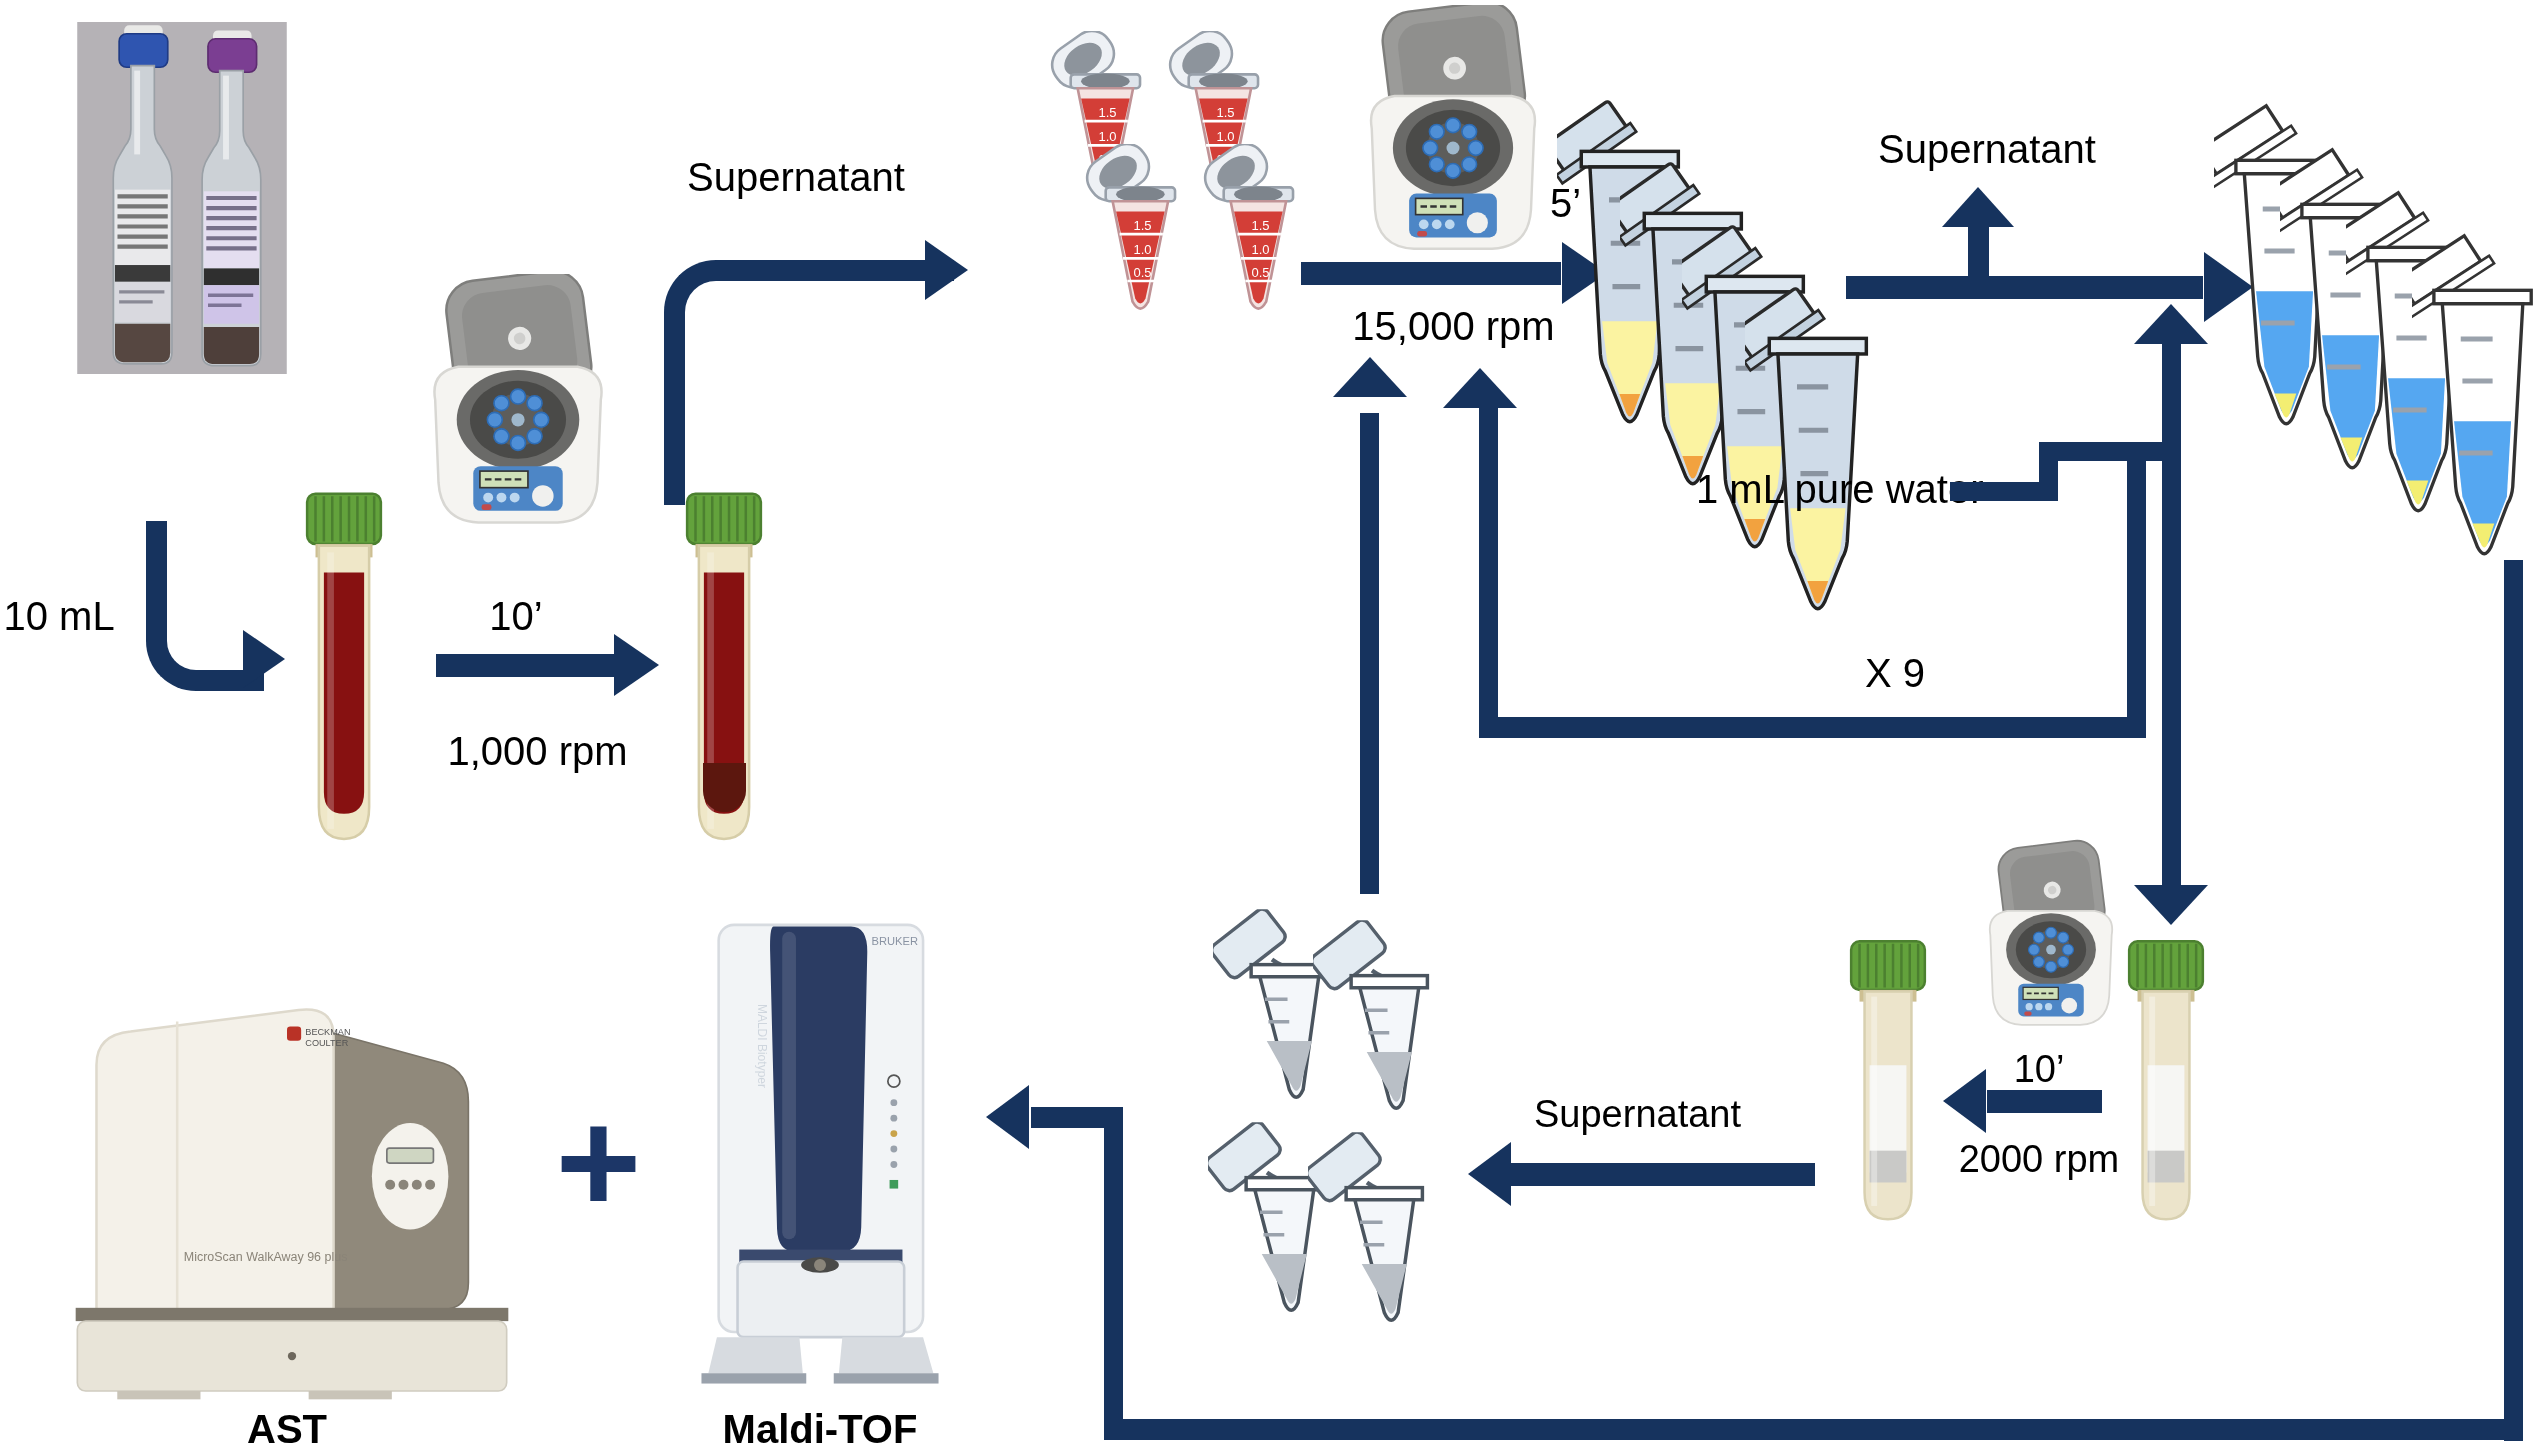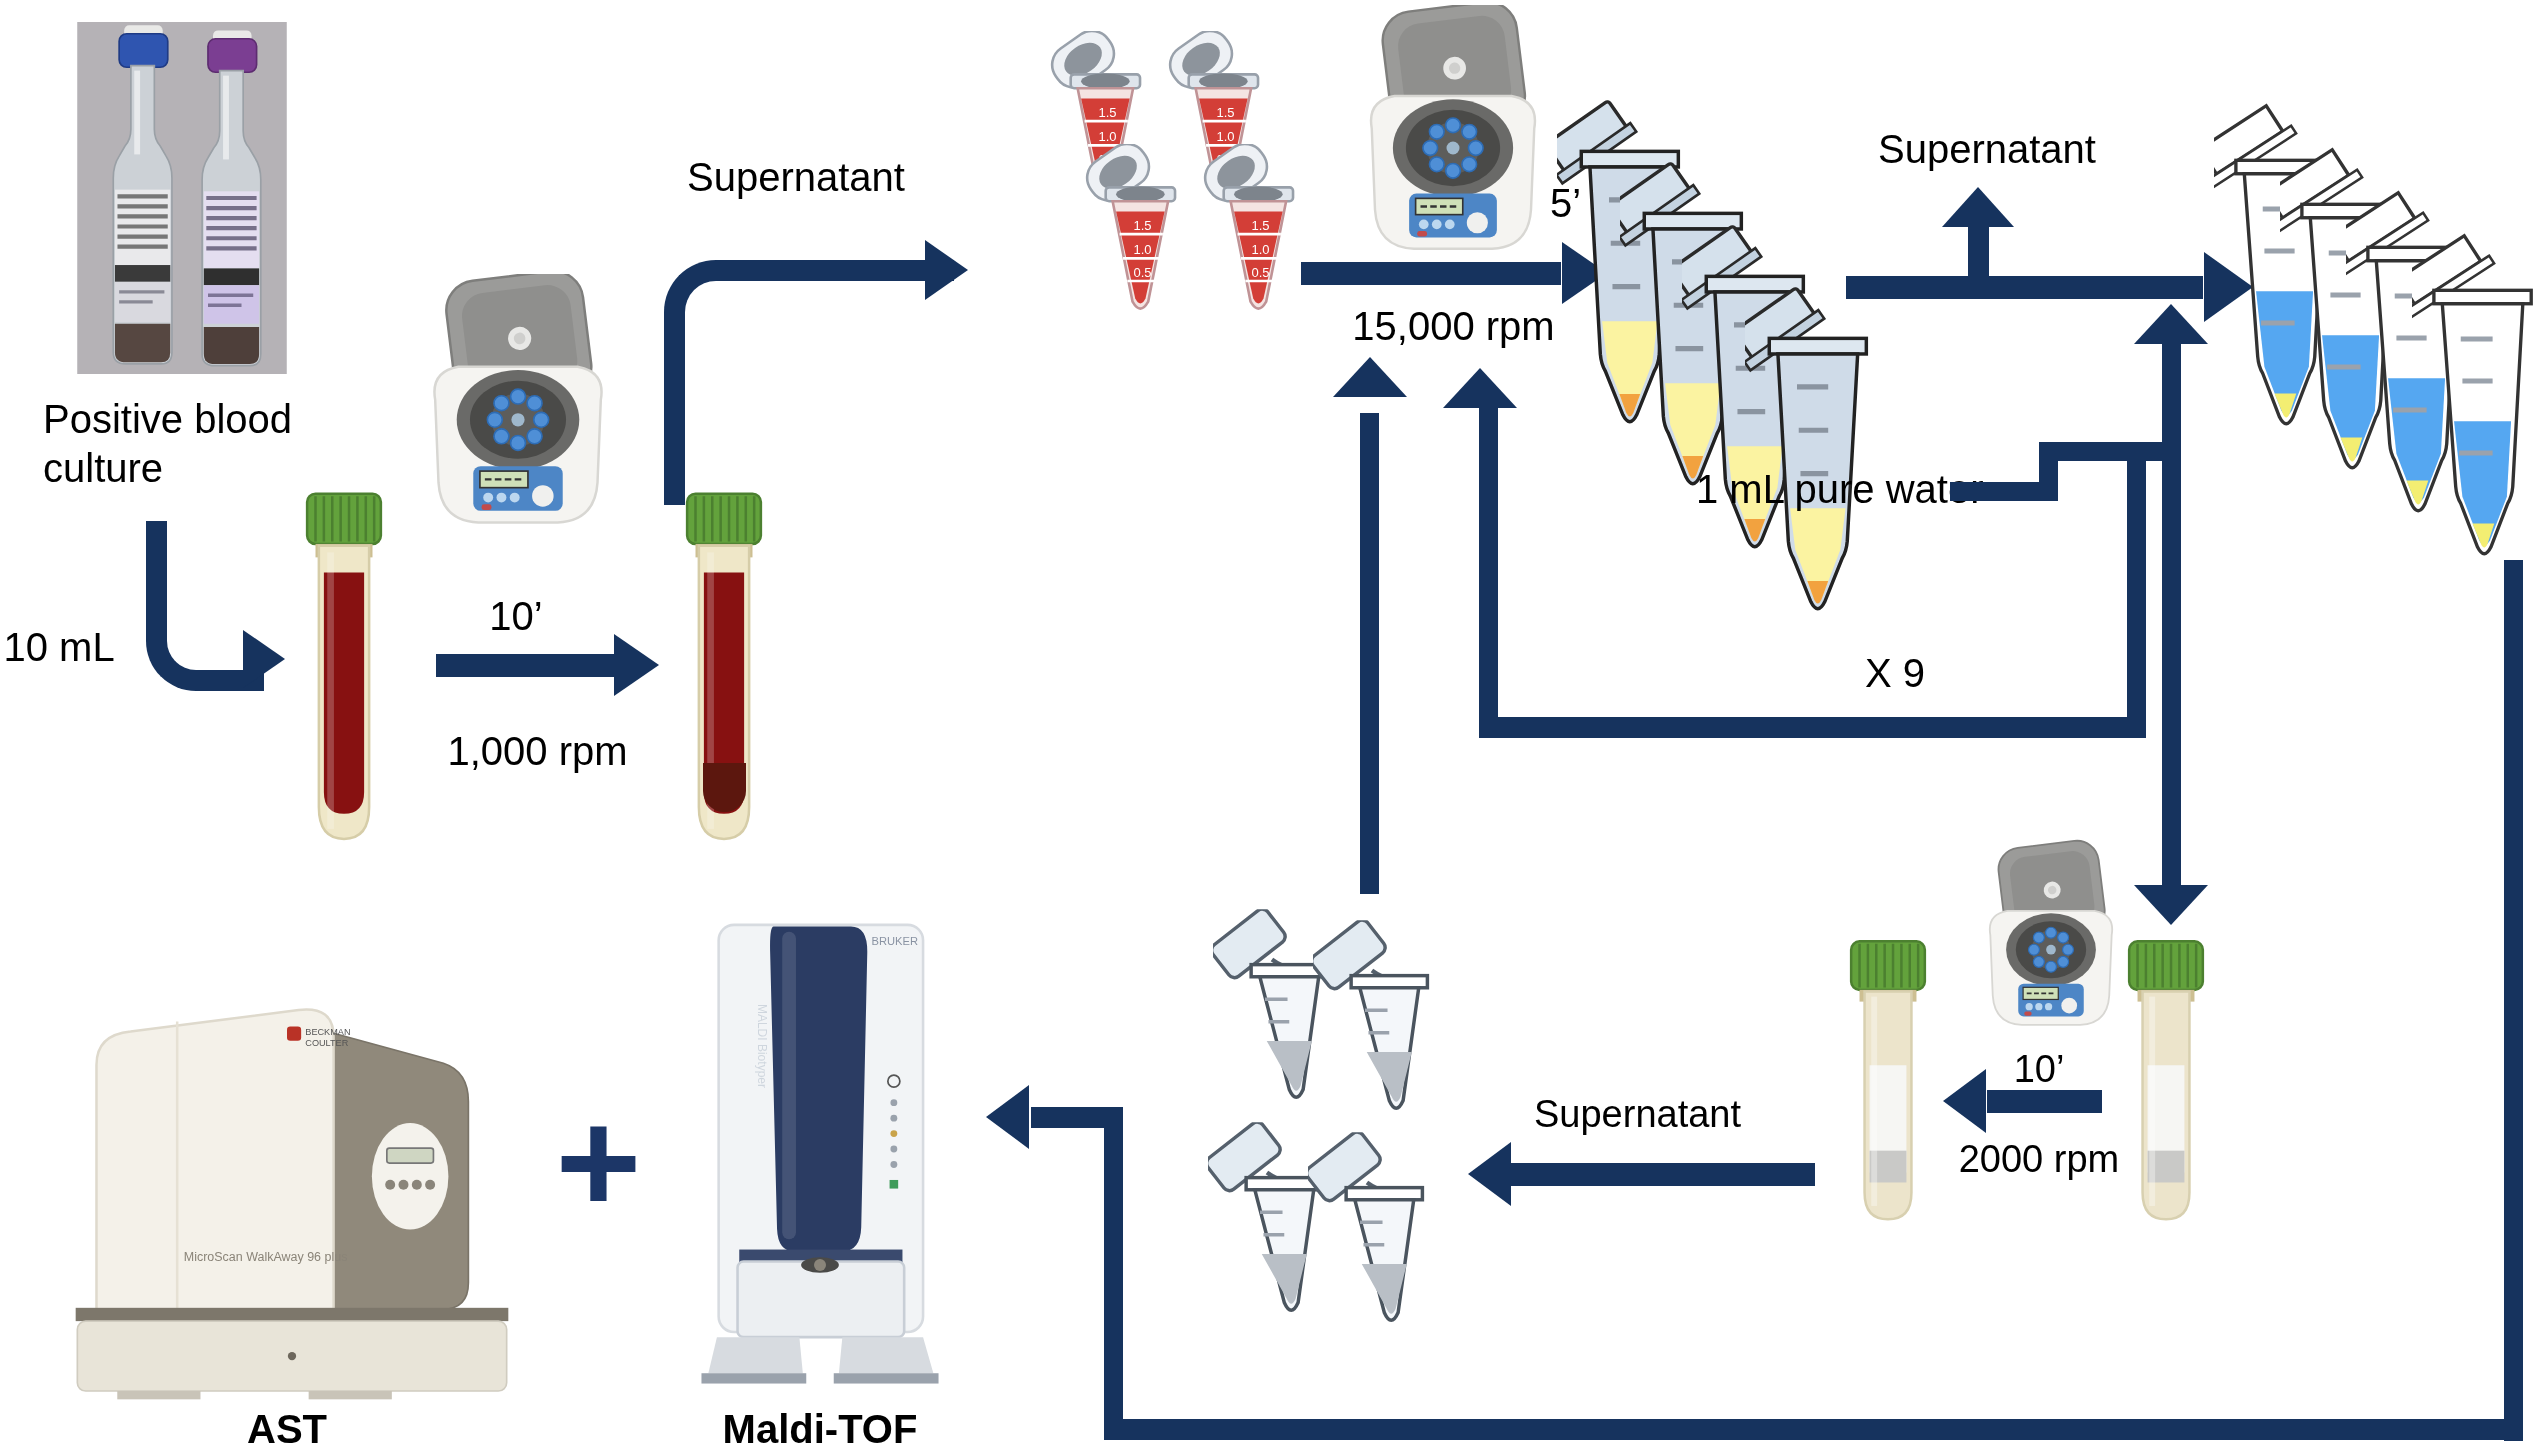--- a/index.html
+++ b/index.html
@@ -195,22 +195,21 @@
   <rect x="166" y="530" width="122" height="12" fill="#9aa2ac"></rect>
 </symbol>
 </defs>
 </svg>
 
 <div class="icon" style="left:76px;top:22px;width:212px;height:352px">
       <svg width="212" height="352" viewBox="0 0 244 406">
         <use href="#sym-bottles"></use>
       </svg>
     </div>
-<div class="lbl" style="left:43px;top:395px;width:330px">Positive blood culture</div>
-<div class="lbl" style="left:3.5px;top:623px">10 mL</div>
+<div class="lbl" style="left:3.5px;top:592px">10 mL</div>
 
 <div class="elbow" style="left:146px;top:521px;width:97px;height:149px;border-left-width:21px;border-bottom-width:21px;border-left-color:#16335e;border-bottom-color:#16335e;border-bottom-left-radius:50px"></div>
 <div class="tri" style="left:243px;top:630px;border-width:29.5px 0 29.5px 42px;border-left-color:#16335e"></div>
 
 <div class="icon" style="left:300px;top:491px;width:88px;height:354px">
       <svg width="88" height="354" viewBox="0 0 102 408">
         <use href="#sym-bloodtube"></use>
       </svg>
     </div>
 

